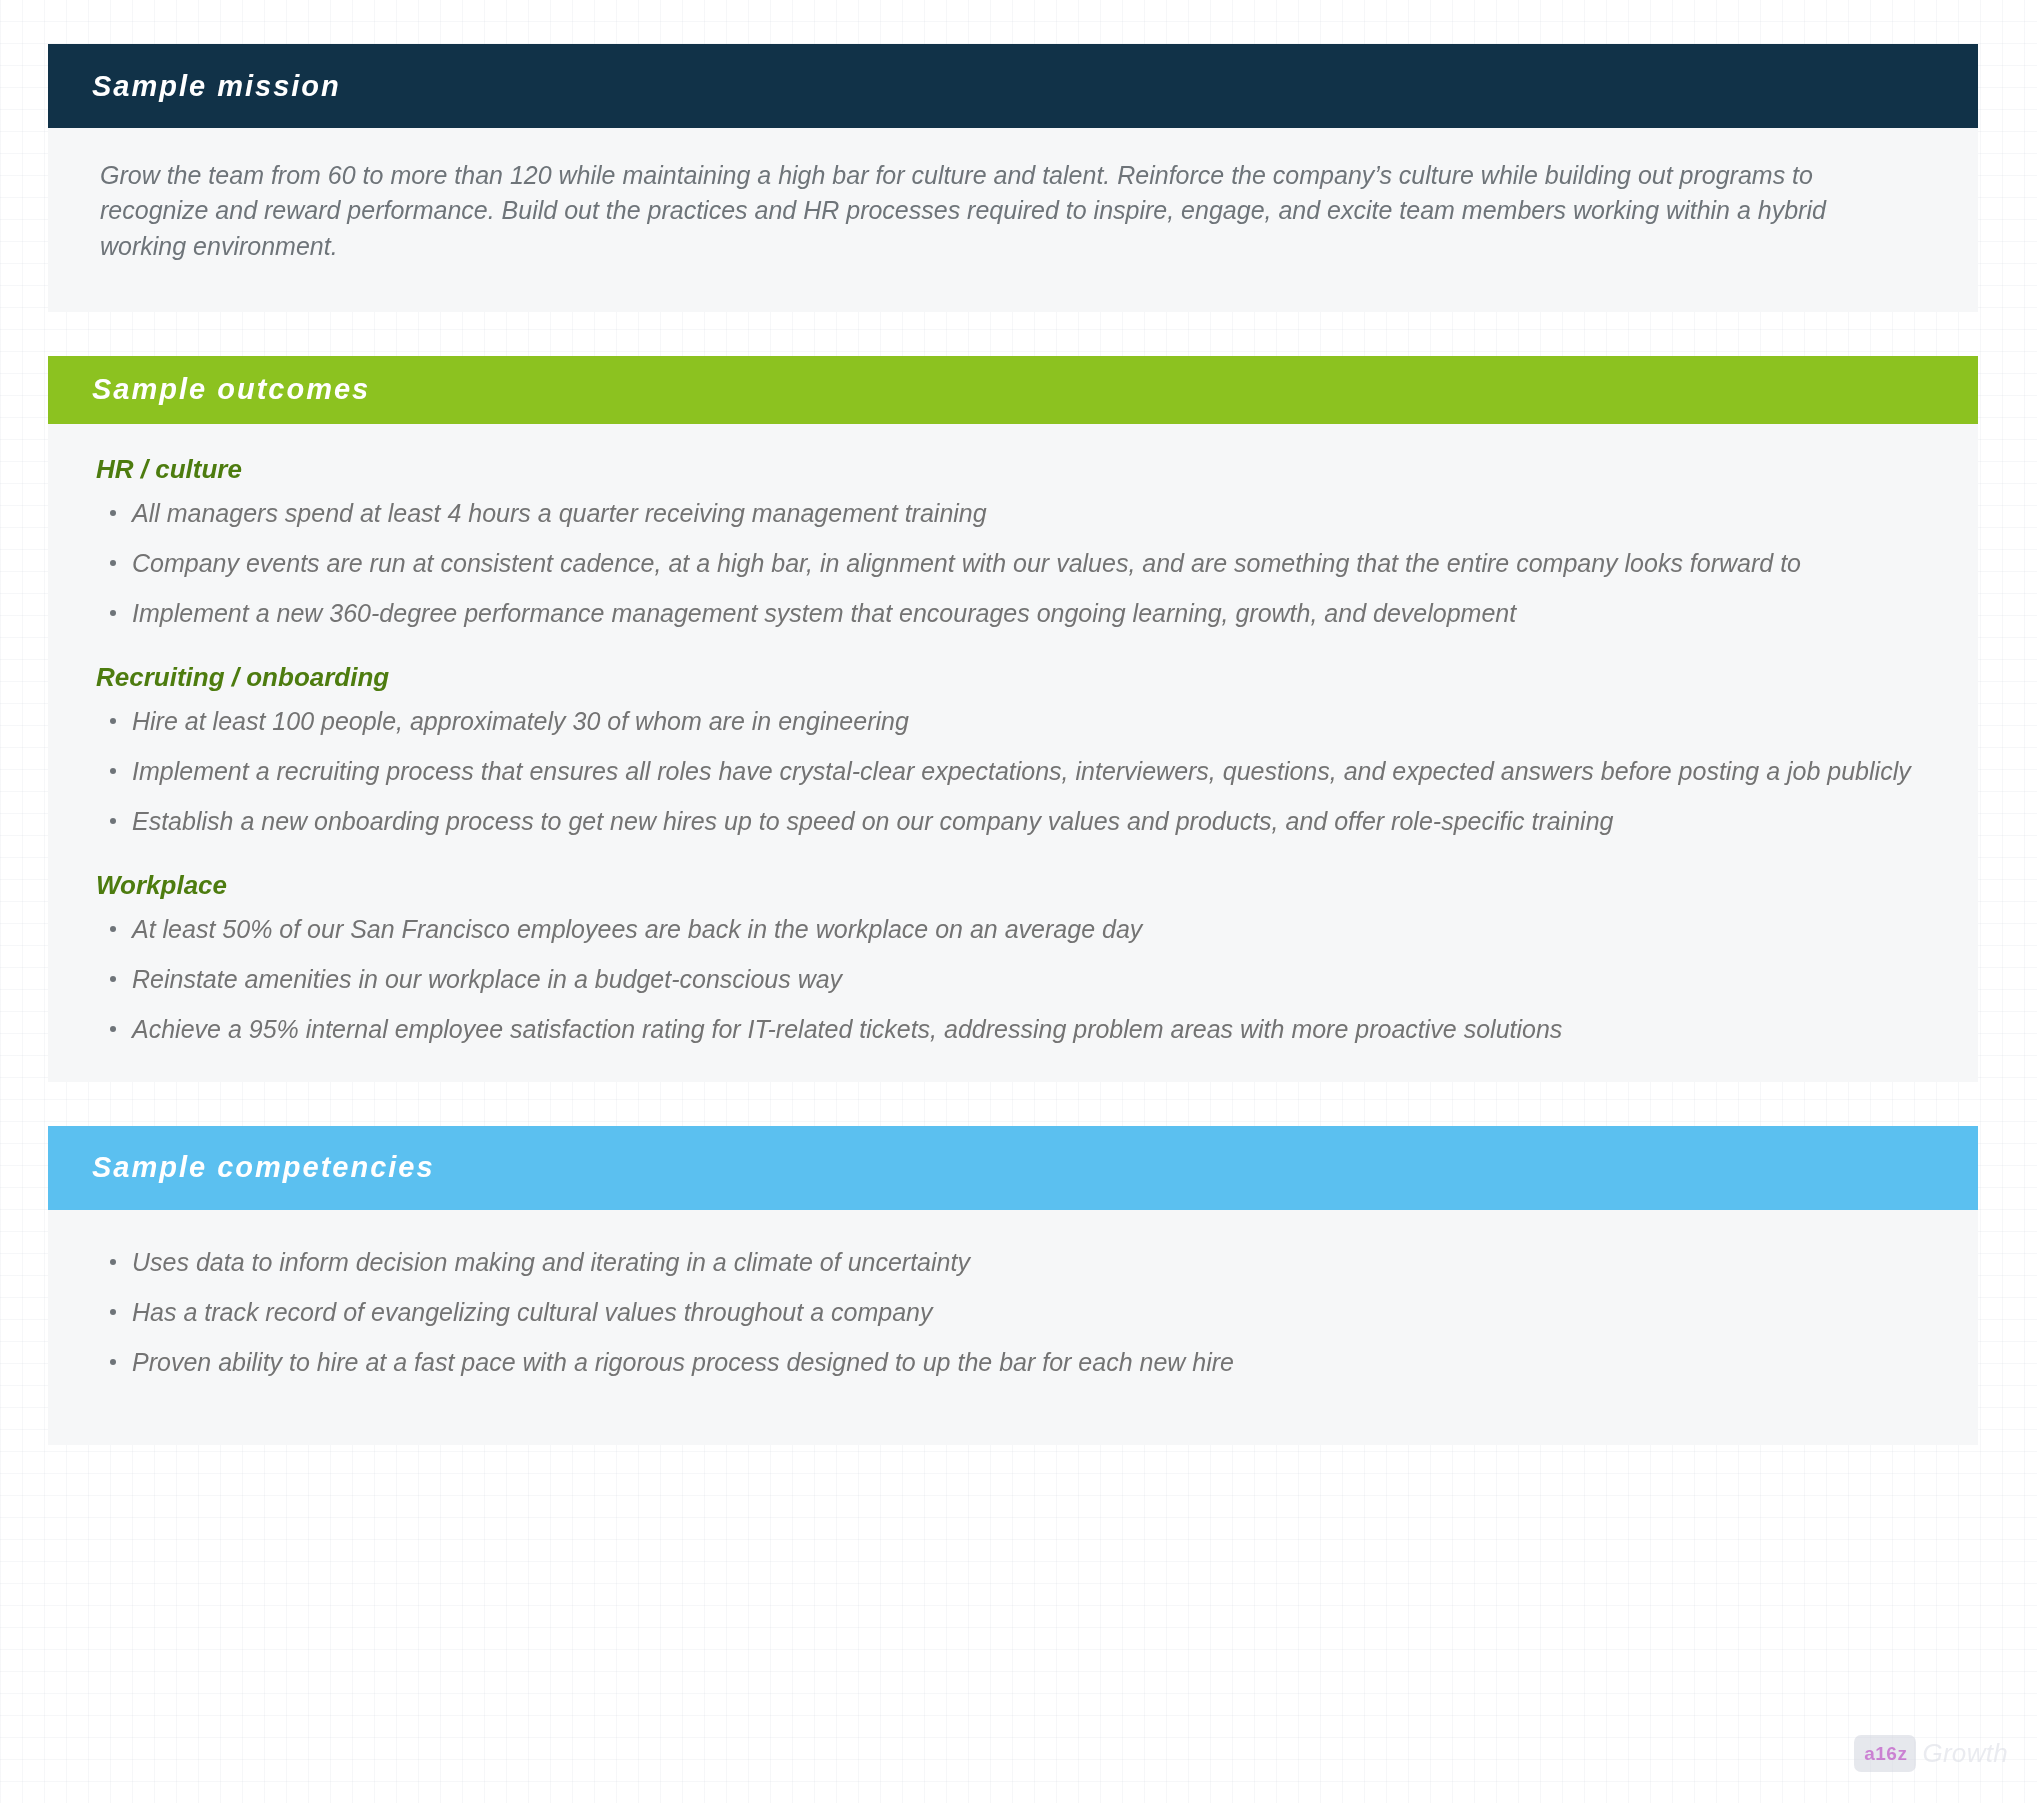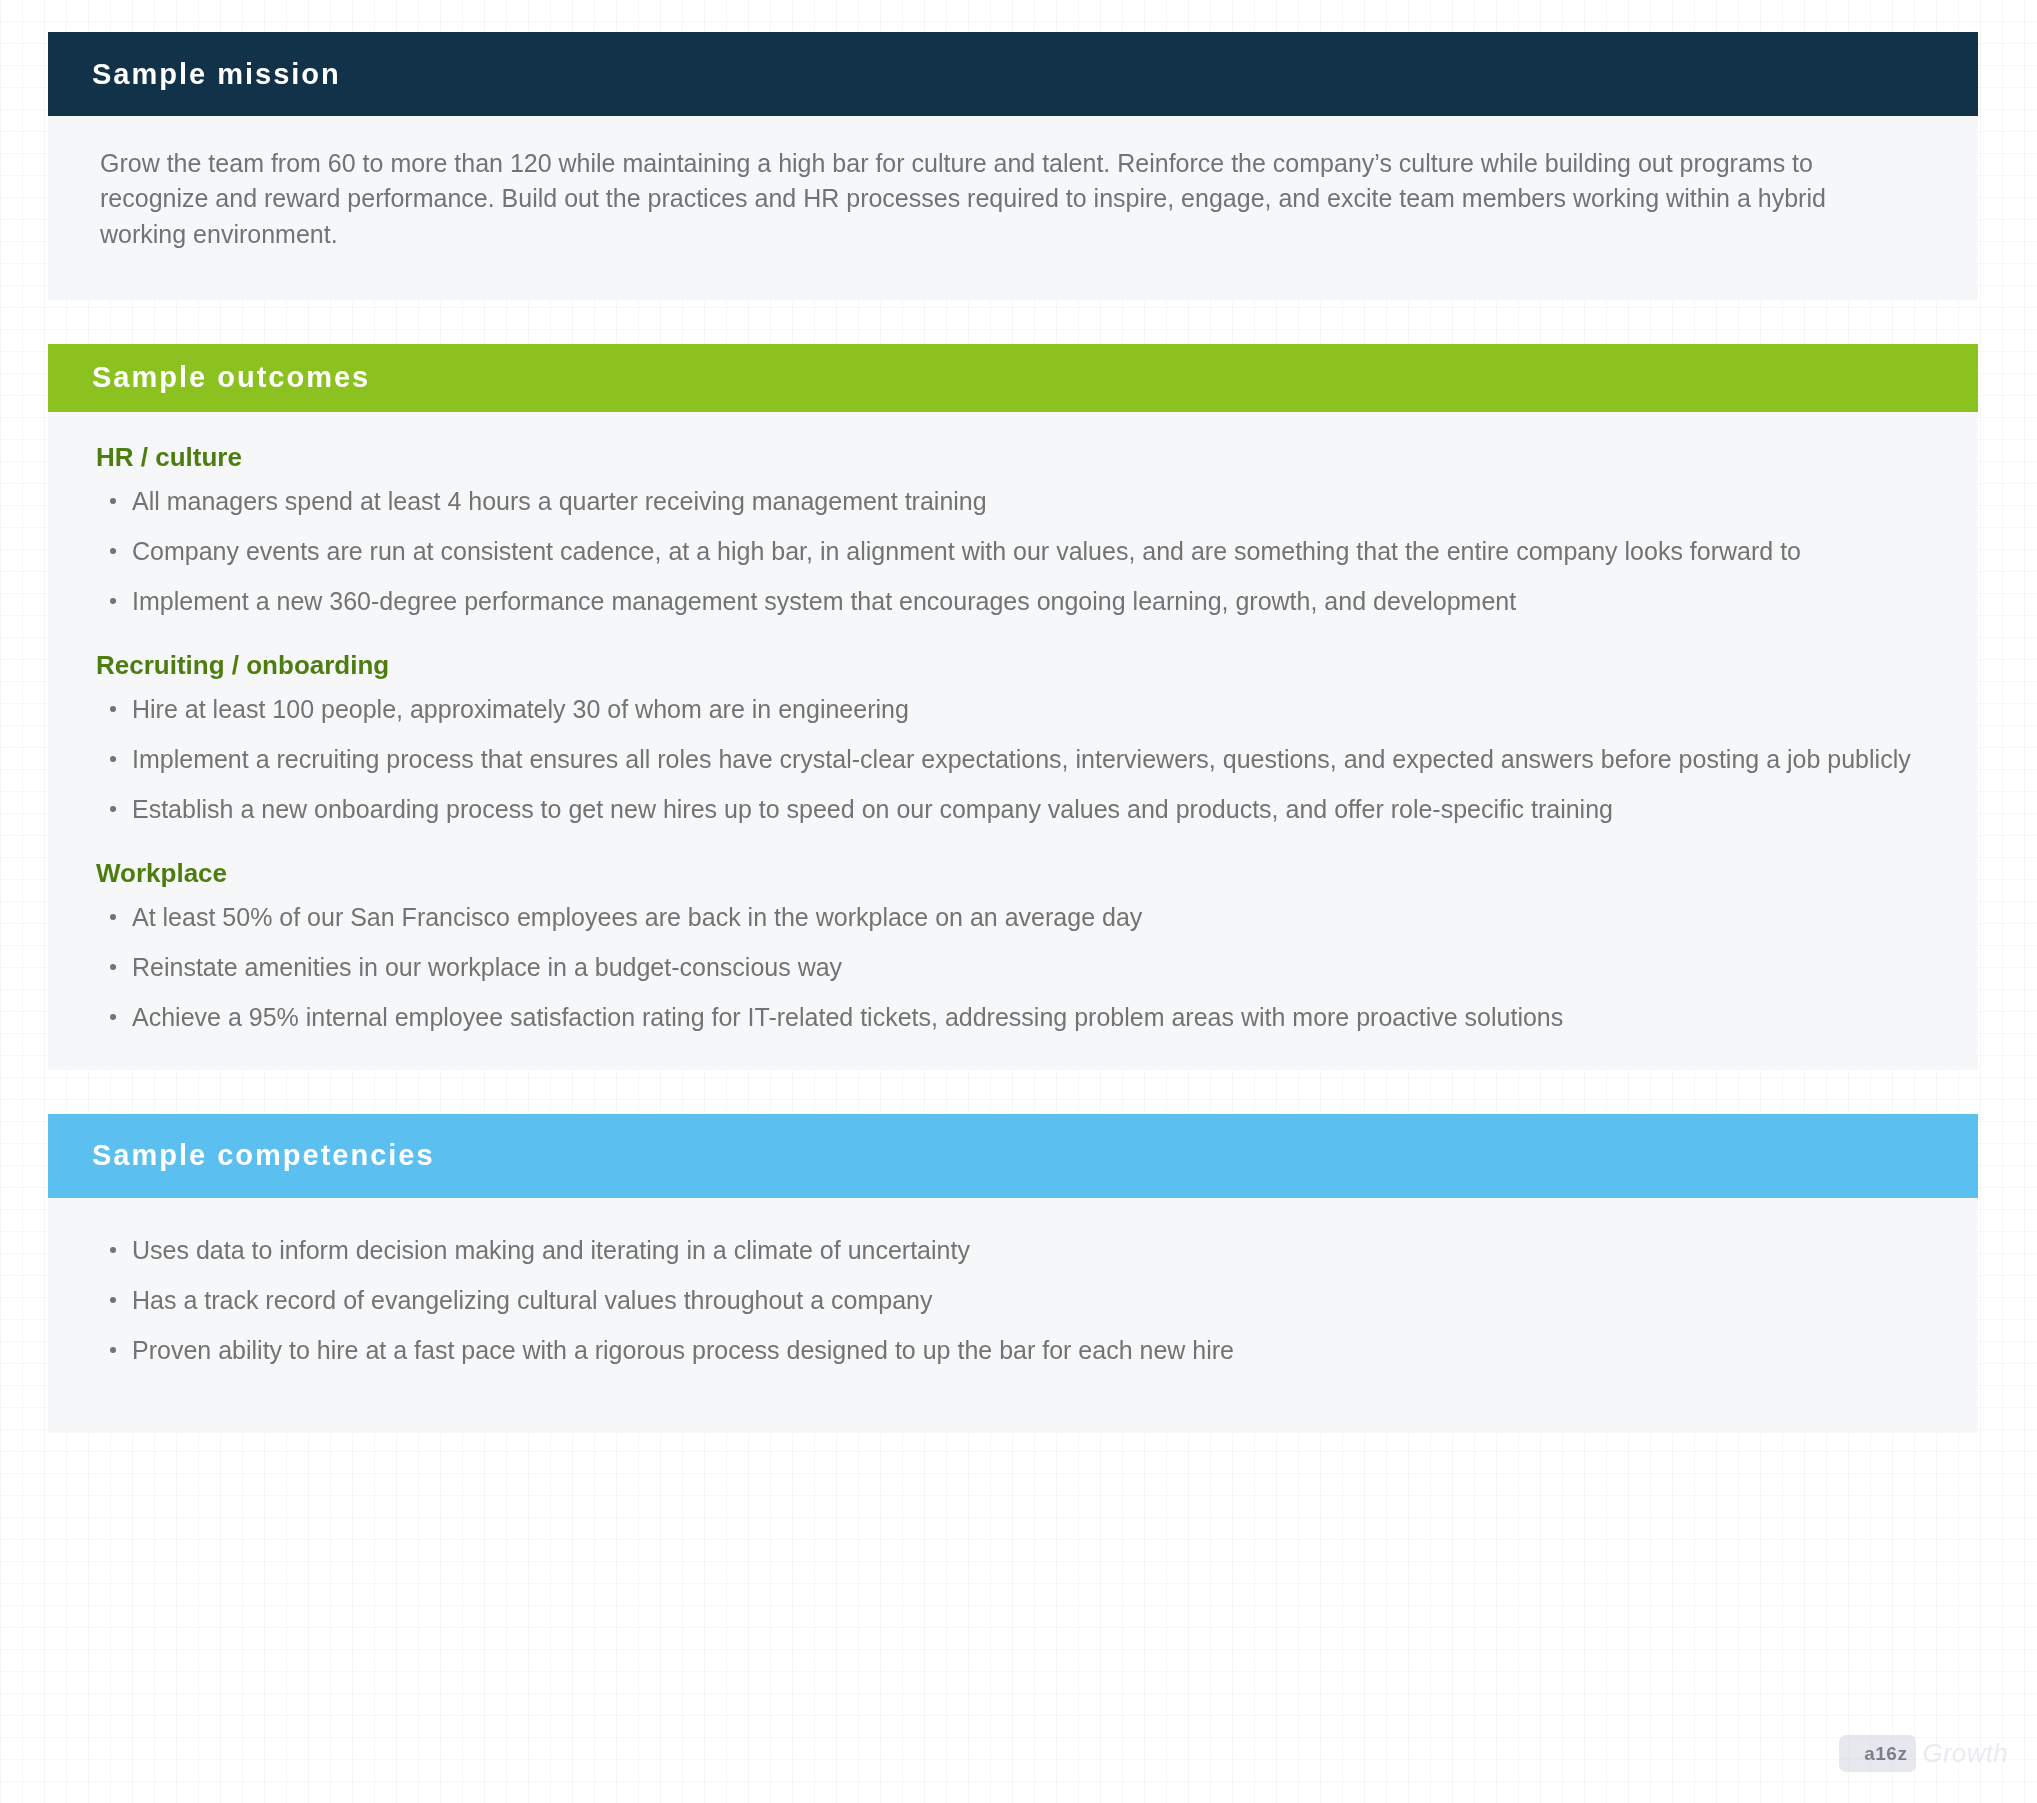--- a/index.html
+++ b/index.html
@@ -14,22 +14,23 @@
       repeating-linear-gradient(0deg, rgba(200,205,215,0.16) 0px, rgba(200,205,215,0.16) 1px, transparent 1px, transparent 22px),
       repeating-linear-gradient(90deg, rgba(200,205,215,0.16) 0px, rgba(200,205,215,0.16) 1px, transparent 1px, transparent 22px);
     font-family: "Liberation Sans", sans-serif;
     overflow: hidden;
     position: relative;
   }
 
   .page {
     position: absolute;
     left: 48px;
-    top: 32px;
+    top: 44px;
     width: 1930px;
+    font-style: italic;
   }
 
   
   .banner {
     box-sizing: border-box;
     width: 100%;
     display: flex;
     align-items: center;
     padding-left: 44px;
   }
@@ -111,26 +112,26 @@
   .footer-logo {
     position: absolute;
     right: 30px;
     bottom: 32px;
     display: flex;
     align-items: center;
     opacity: 0.55;
   }
   .logo-mark {
     background: #D3D6E0;
-    color: #0f172a;
+    color: #a21caf;
     font-size: 19px;
     font-weight: bold;
     letter-spacing: 0.5px;
     border-radius: 7px;
-    padding: 9px 9px 9px 25px;
+    padding: 9px 9px 9px 10px;
     line-height: 1;
   }
   .logo-word {
     color: #D9DCE4;
     font-size: 26px;
     margin-left: 6px;
     letter-spacing: 0.3px;
     font-style: italic;
   }
 </style>

